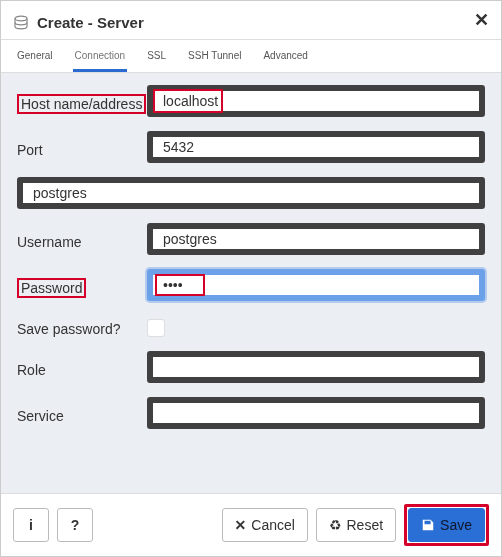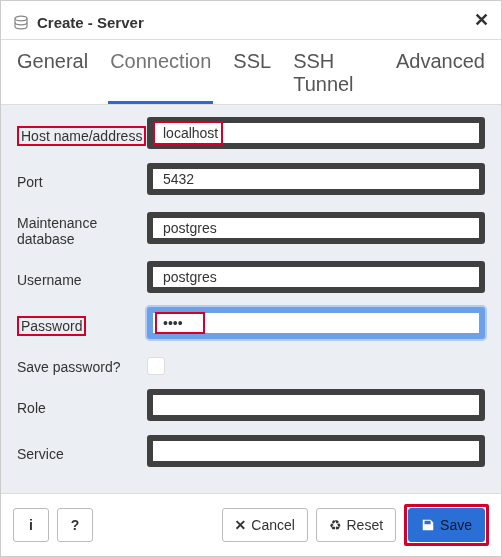--- a/index.html
+++ b/index.html
@@ -46,21 +46,21 @@
     display: flex;
     gap: 18px;
     padding: 0 14px;
     border-bottom: 1px solid #ddd;
     background: #fff;
   }
   .tab {
     padding: 10px 2px 8px 2px;
     color: #555;
     cursor: pointer;
-    font-size: 20px;
+    font-size: 10px;
   }
   .tab.active {
     color: #737373;
     border-bottom: 3px solid #2b6bd0;
     padding-bottom: 8px;
   }
   .form-area {
     flex: 1;
     background: #ebeef2;
     padding: 12px 16px;
@@ -192,21 +192,20 @@
     </div>
 
     <div class="form-row">
       <div class="form-label">Port</div>
       <div class="form-field">
         <input class="text-input" value="5432" style="">
       </div>
     </div>
 
     <div class="form-row">
-      <div class="form-label">Maintenance database</div>
       <div class="form-field">
         <input class="text-input" value="postgres" style="">
       </div>
     </div>
 
     <div class="form-row">
       <div class="form-label">Username</div>
       <div class="form-field">
         <input class="text-input" value="postgres" style="">
       </div>

